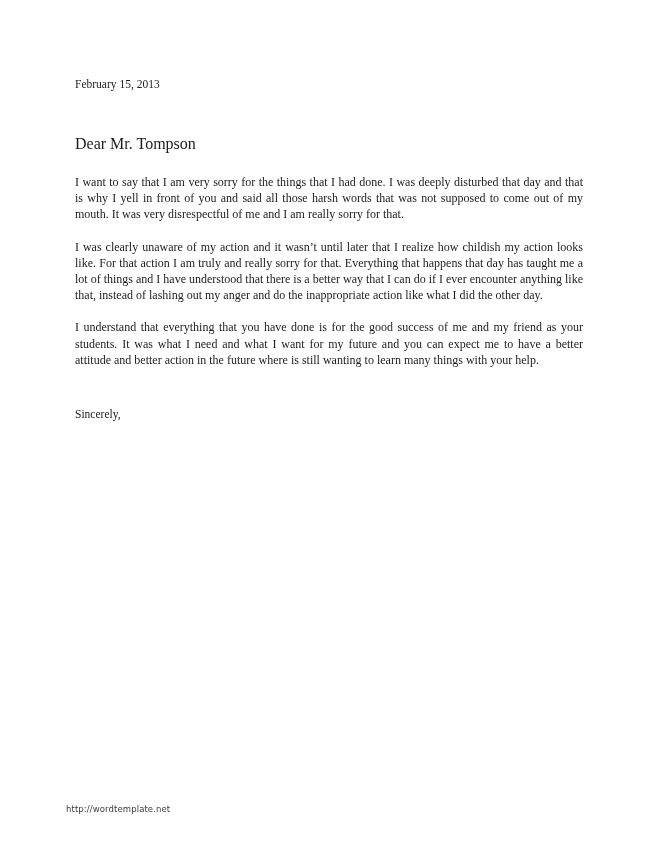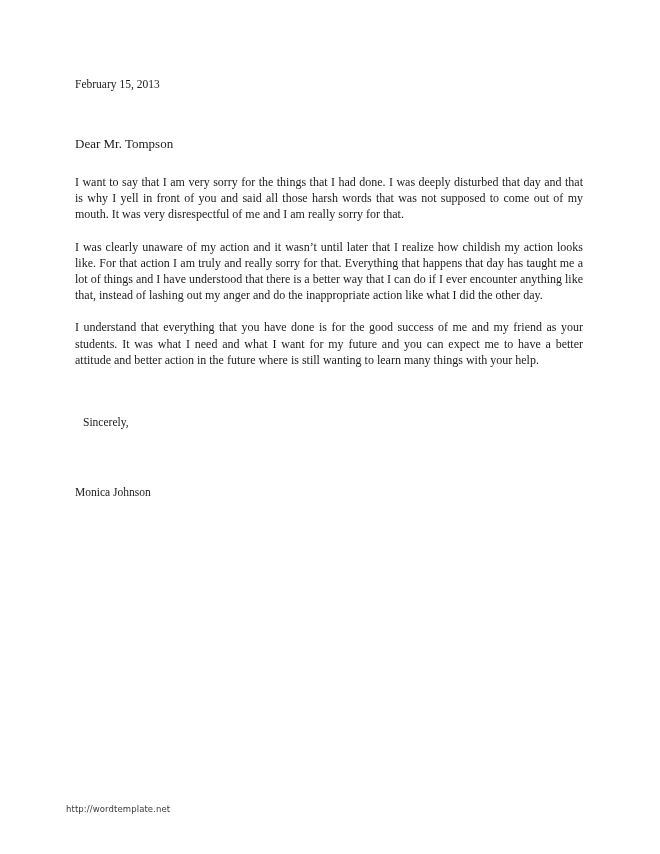--- a/index.html
+++ b/index.html
@@ -37,21 +37,21 @@
     font-size: 11.5px;
     line-height: 16px;
     margin: 0 0 0 0;
   }
 
   .spacer-after-date {
     height: 44px;
   }
 
   .salutation {
-    font-size: 13px;
+    font-size: 16px;
     line-height: 16px;
     margin: 0;
   }
 
   .spacer-small {
     height: 22px;
   }
 
   .paragraph {
     font-size: 12px;
@@ -62,21 +62,21 @@
     hyphens: none;
   }
 
   .paragraph:last-of-type {
     margin-bottom: 0;
   }
 
   .closing {
     font-size: 11.5px;
     line-height: 16px;
-    margin: 8px;
+    margin: 0;
   }
 
   .spacer-signature {
     height: 46px;
   }
 
   .signature-name {
     font-size: 11.5px;
     line-height: 16px;
     margin: 0;
@@ -113,19 +113,18 @@
     <p class="paragraph">I was clearly unaware of my action and it wasn’t until later that I realize how childish my action looks like. For that action I am truly and really sorry for that. Everything that happens that day has taught me a lot of things and I have understood that there is a better way that I can do if I ever encounter anything like that, instead of lashing out my anger and do the inappropriate action like what I did the other day.</p>
 
     <p class="paragraph">I understand that everything that you have done is for the good success of me and my friend as your students. It was what I need and what I want for my future and you can expect me to have a better attitude and better action in the future where is still wanting to learn many things with your help.</p>
 
     <div class="spacer-small"></div>
 
     <p class="closing">Sincerely,</p>
 
     <div class="spacer-signature"></div>
 
-    <p class="signature-name">Monica Johnson</p>
 
   </div>
 
   <div class="footer-url">http://wordtemplate.net</div>
 
 </div>
 
 </body></html>

